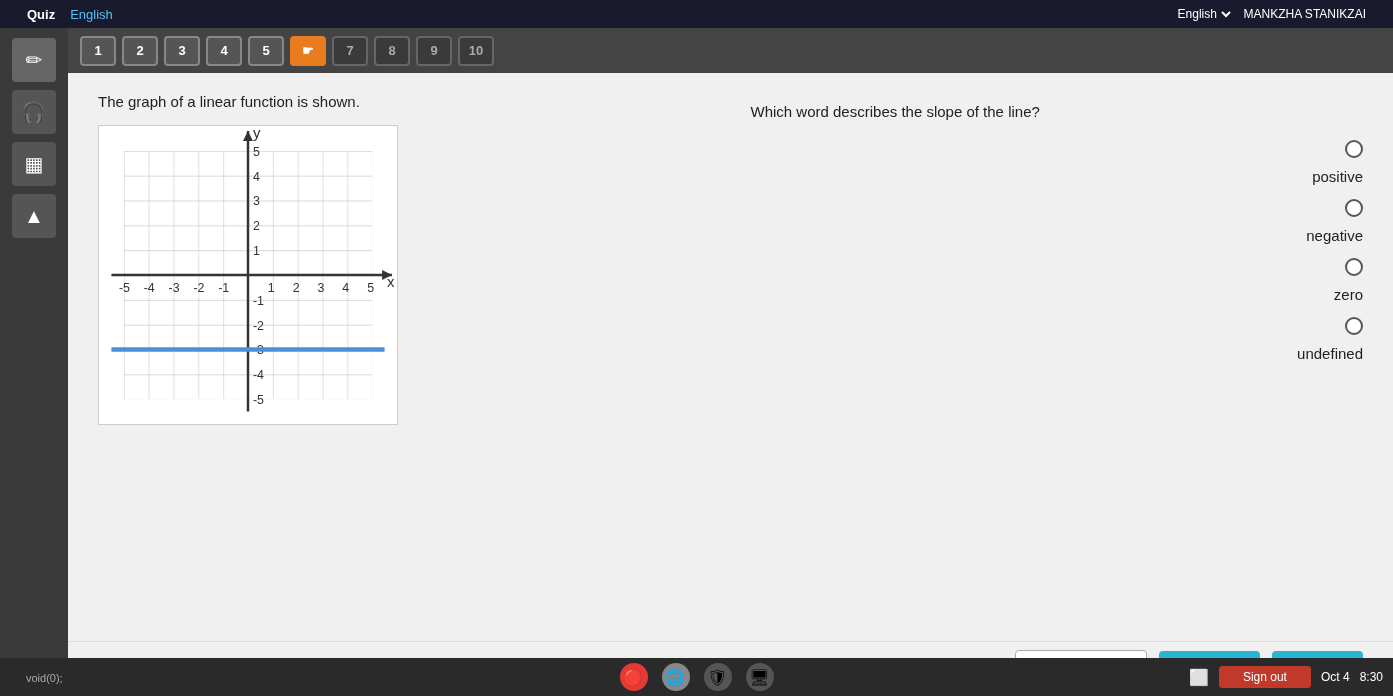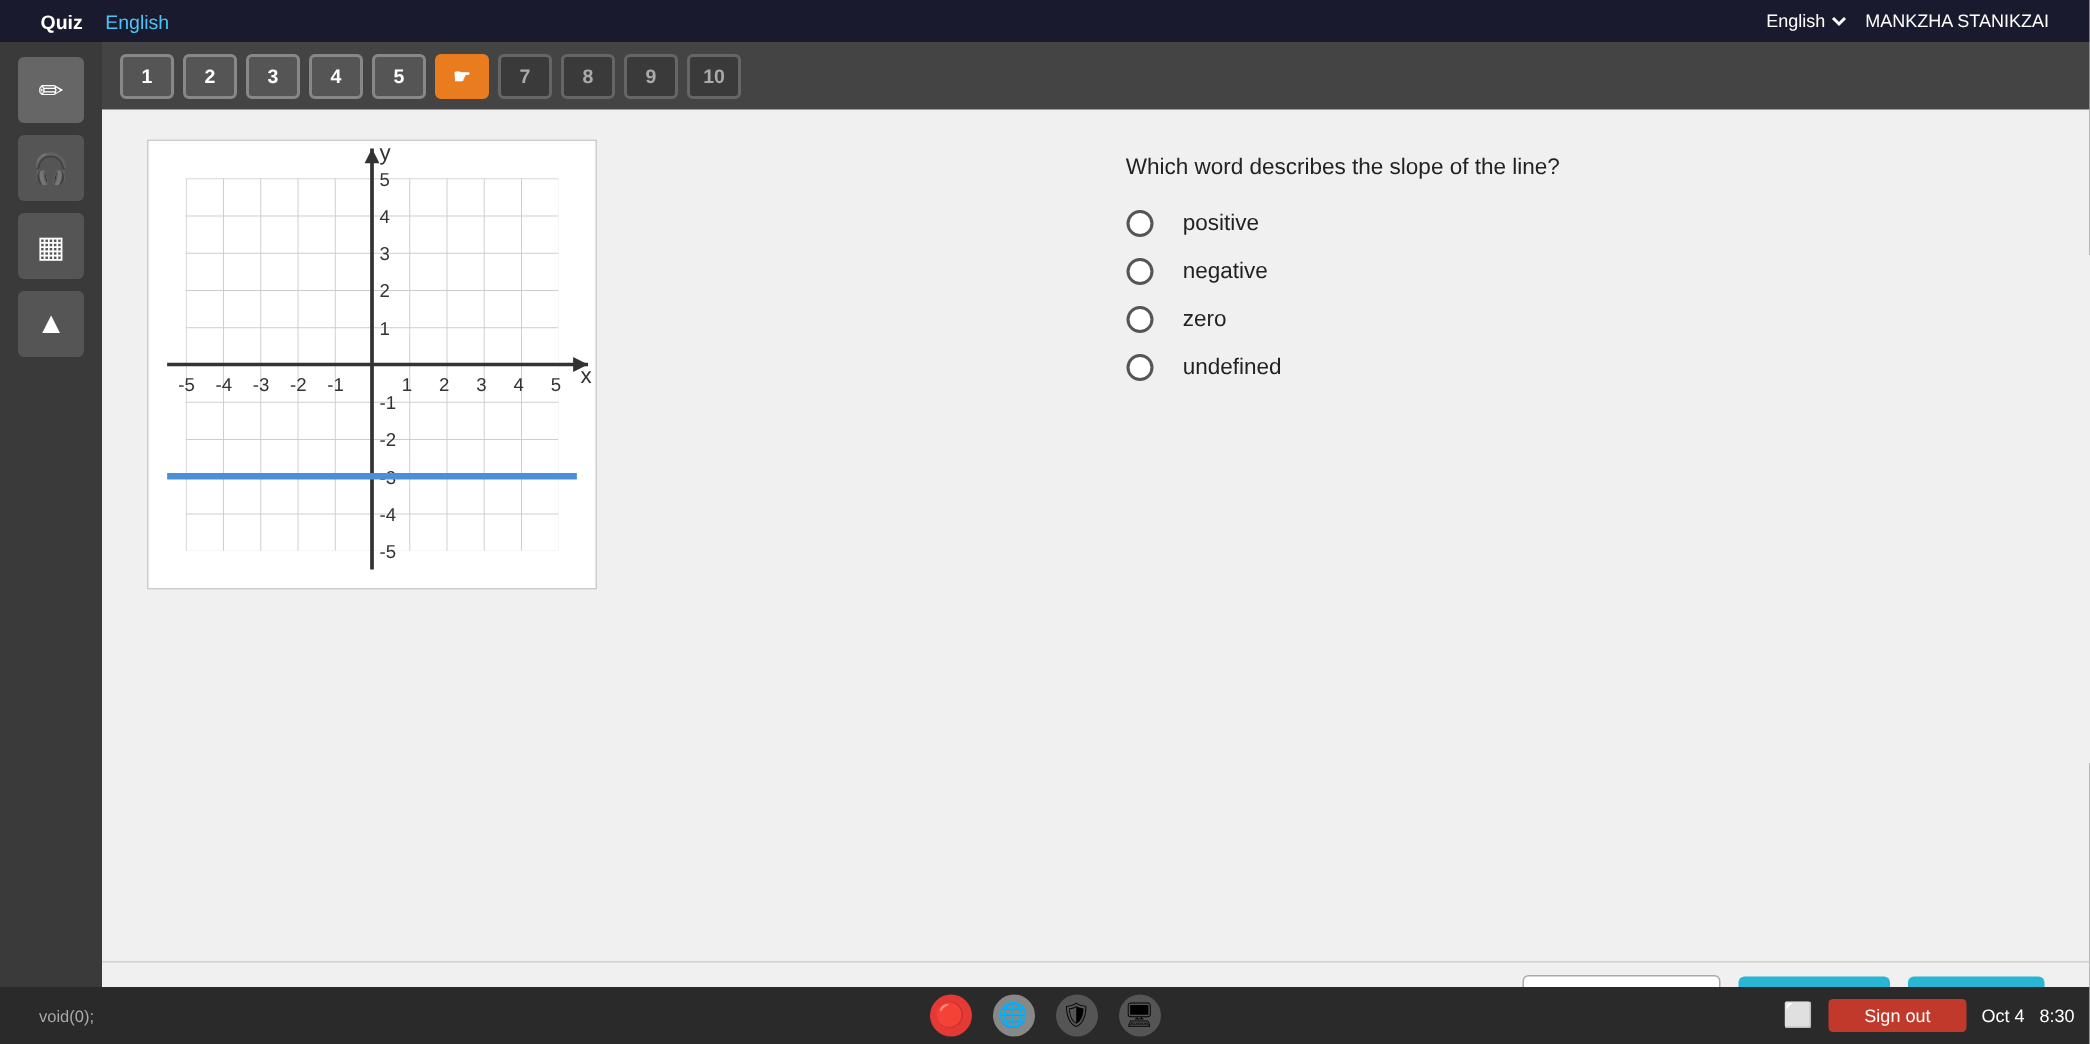--- a/index.html
+++ b/index.html
@@ -164,24 +164,25 @@
       flex-direction: column;
       padding-top: 10px;
     }
     .question-prompt {
       font-size: 15px;
       color: #222;
       margin-bottom: 20px;
     }
     .radio-option {
       display: flex;
-      align-items: flex-start;
+      align-items: flex-end;
       margin-bottom: 14px;
-      gap: 20px;
-      cursor: pointer;
+      gap: 10px;
+      cursor: pointer;
+      flex-direction: column;
     }
     .radio-circle {
       width: 18px;
       height: 18px;
       border-radius: 50%;
       border: 2px solid #555;
       background: white;
       flex-shrink: 0;
     }
     .option-label {
@@ -346,20 +347,21 @@
   <div class="q-btn dim">7</div>
   <div class="q-btn dim">8</div>
   <div class="q-btn dim">9</div>
   <div class="q-btn dim">10</div>
 </div>
 
 <div class="main-content">
   <div class="content-area">
 
     <div class="question-left">
+      <div class="question-text">The graph of a linear function is shown.</div>
       <div class="graph-container">
         <svg class="graph-svg" width="300" height="300" viewBox="-6 -6 12 12">
 
           <defs>
             <pattern id="grid" width="1" height="1" patternUnits="userSpaceOnUse">
               <path d="M 1 0 L 0 0 0 1" fill="none" stroke="#ccc" stroke-width="0.05"></path>
             </pattern>
           </defs>
           <rect x="-5" y="-5" width="10" height="10" fill="url(#grid)"></rect>
 

